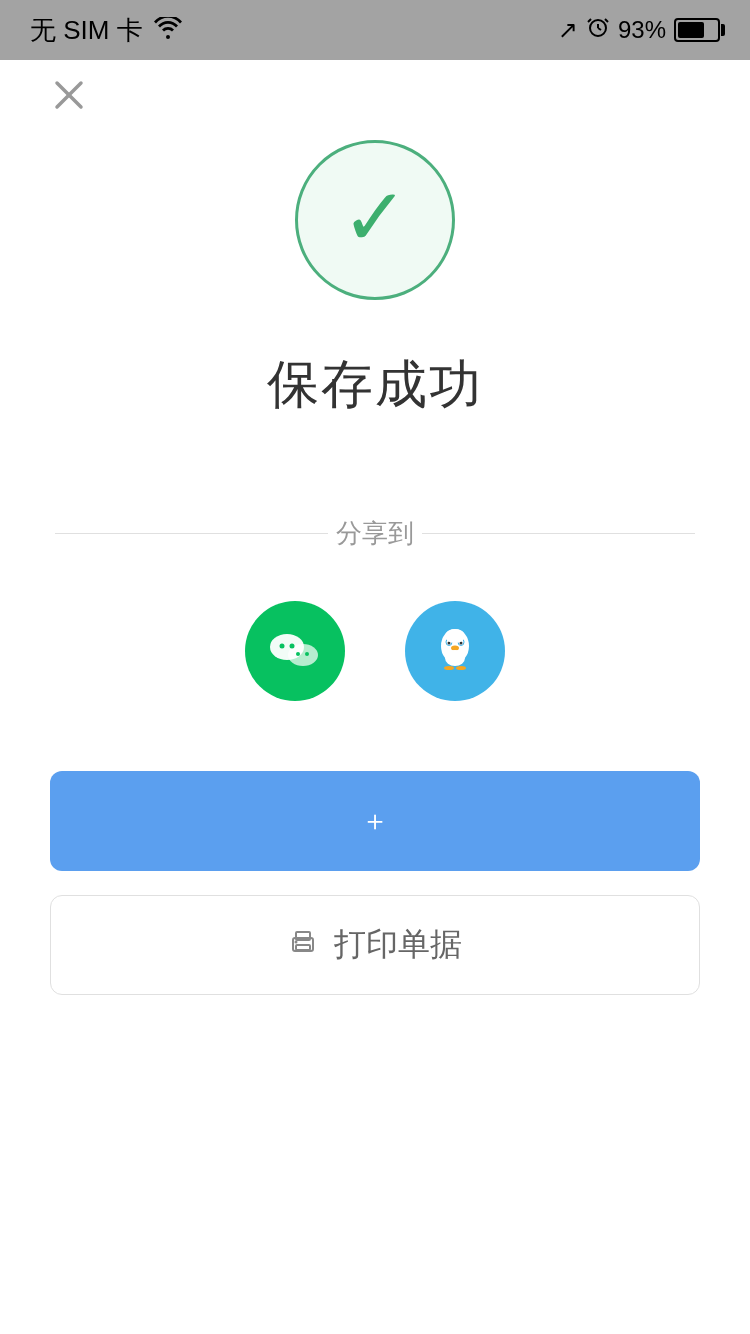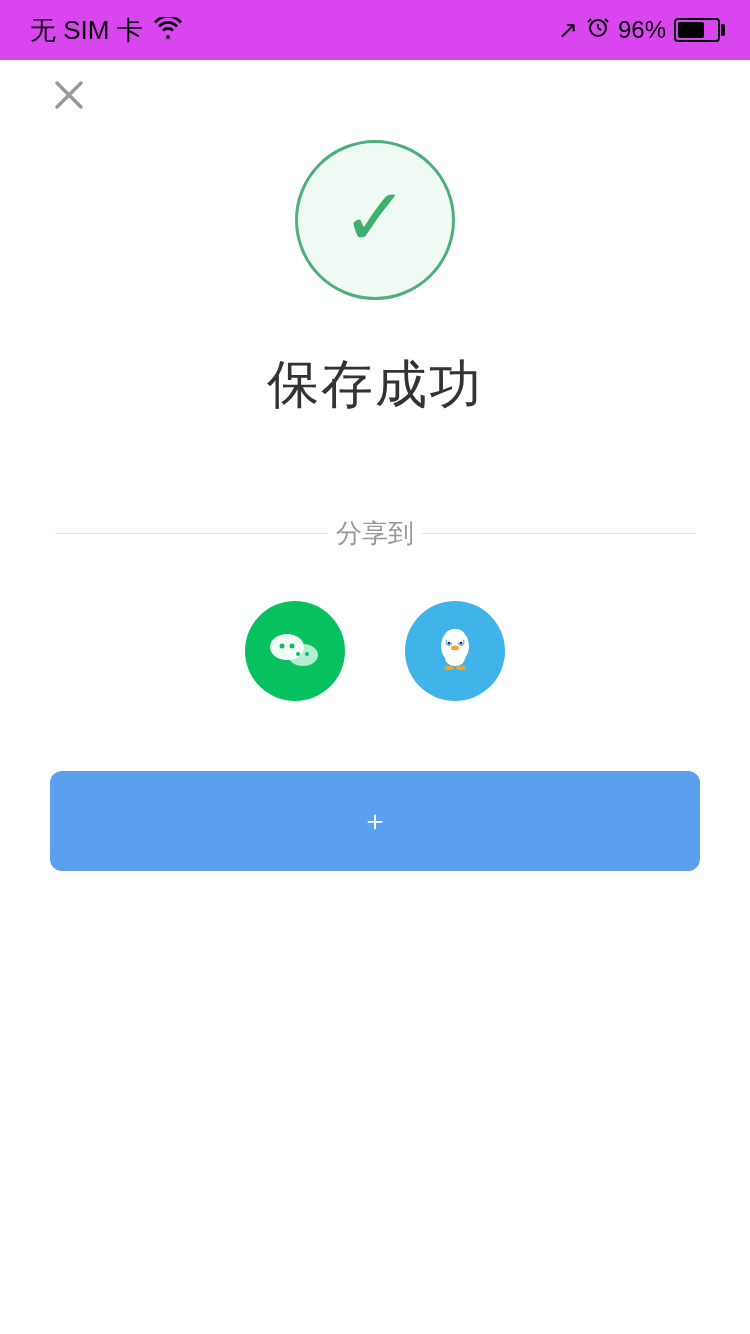--- a/index.html
+++ b/index.html
@@ -11,21 +11,21 @@
       background: #ffffff;
       font-family: -apple-system, "PingFang SC", "Helvetica Neue", Arial, sans-serif;
       overflow: hidden;
       position: relative;
     }
 
     
     .status-bar {
       width: 100%;
       height: 60px;
-      background: #d946ef;
+      background: #a3a3a3;
       display: flex;
       align-items: center;
       justify-content: space-between;
       padding: 0 30px;
       position: relative;
     }
 
     .status-left {
       display: flex;
       align-items: center;
@@ -251,21 +251,21 @@
     <span>↗</span>
     <span>
       <svg width="24" height="24" viewBox="0 0 24 24" fill="none">
         <circle cx="12" cy="13" r="8" stroke="#000" stroke-width="2" fill="none"></circle>
         <line x1="12" y1="9" x2="12" y2="13" stroke="#000" stroke-width="2"></line>
         <line x1="12" y1="13" x2="15" y2="15" stroke="#000" stroke-width="2"></line>
         <line x1="5" y1="4" x2="2" y2="7" stroke="#000" stroke-width="2"></line>
         <line x1="19" y1="4" x2="22" y2="7" stroke="#000" stroke-width="2"></line>
       </svg>
     </span>
-    <span>96%</span>
+    <span>93%</span>
     <div class="battery-icon">
       <div class="battery-fill"></div>
     </div>
   </div>
 </div>
 
 <div class="close-btn">
   <svg viewBox="0 0 36 36" fill="none" xmlns="http://www.w3.org/2000/svg">
     <line x1="6" y1="6" x2="30" y2="30" stroke="#999" stroke-width="3.5" stroke-linecap="round"></line>
     <line x1="30" y1="6" x2="6" y2="30" stroke="#999" stroke-width="3.5" stroke-linecap="round"></line>
@@ -323,17 +323,28 @@
       </svg>
     </div>
   </div>
 
   <div class="action-buttons">
 
     <button class="action-btn btn-primary">
       <span class="btn-icon">＋</span>
     </button>
 
+    <button class="action-btn btn-secondary">
+      <span class="btn-icon">
+        <svg width="30" height="30" viewBox="0 0 30 30" fill="none">
+          <rect x="5" y="11" width="20" height="13" rx="2" stroke="#888" stroke-width="2"></rect>
+          <rect x="8" y="5" width="14" height="8" rx="1" stroke="#888" stroke-width="2"></rect>
+          <rect x="8" y="18" width="14" height="5" rx="1" stroke="#888" stroke-width="2" fill="white"></rect>
+          <circle cx="8" cy="15" r="1.5" fill="#888"></circle>
+        </svg>
+      </span>
+      <span>打印单据</span>
+    </button>
 
 
   </div>
 
 </div>
 
 </body></html>

